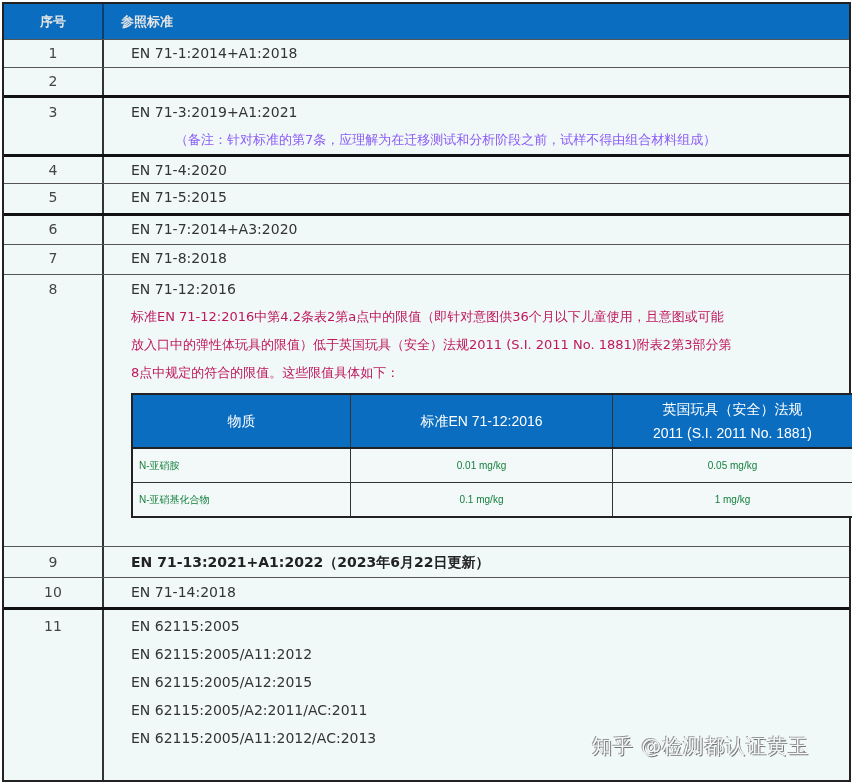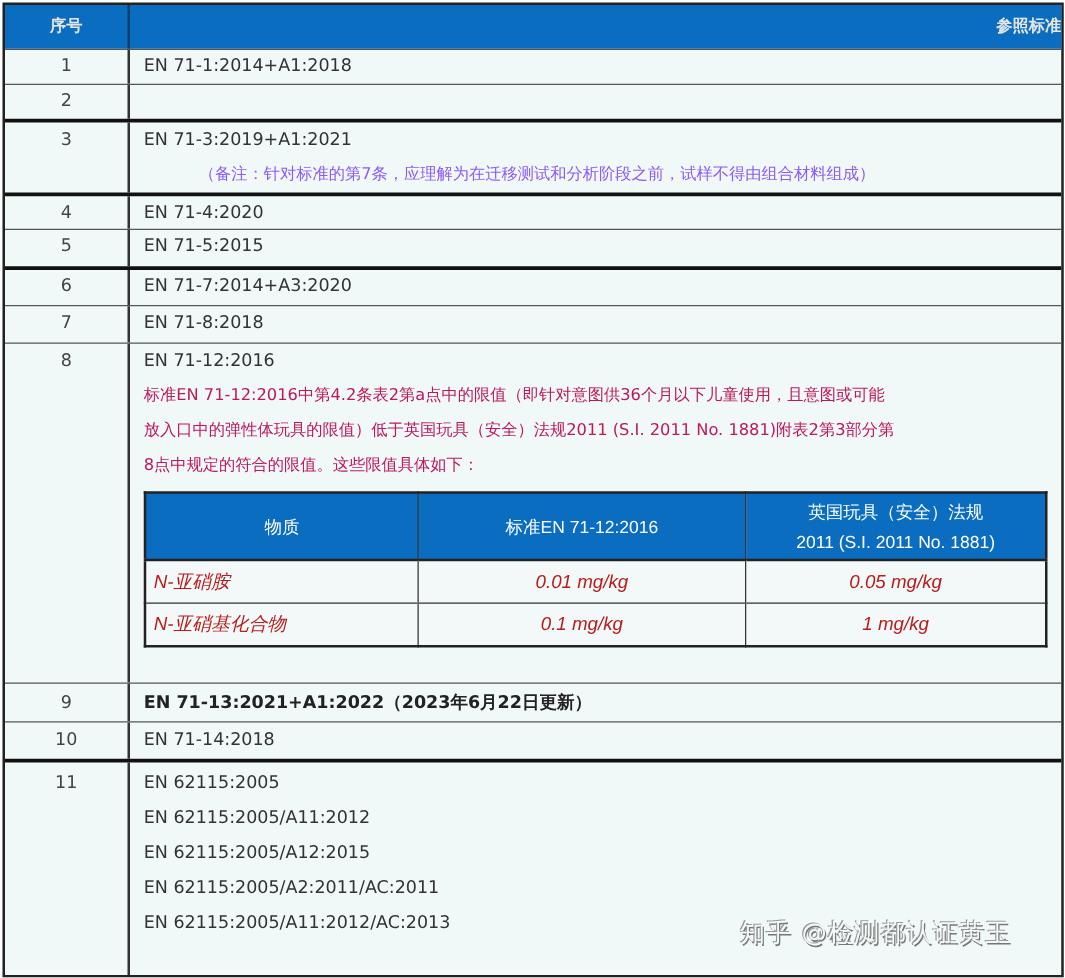--- a/index.html
+++ b/index.html
@@ -15,50 +15,50 @@
   }
   .row { display: flex; border-top: 1px solid #555; position: relative; }
   .row.thick { border-top: 3px solid #111; }
   .row.header { background: #0a6dc0; border-top: none; height: 35px; }
   .cell-num {
     width: 100px; flex: none; border-right: 2px solid #333;
     text-align: center; font-size: 14px; color: #444;
     box-sizing: border-box;
   }
   .cell-std {
-    flex: 1; padding-left: 11px; font-size: 14px; color: #333;
+    flex: 1; padding-left: 27px; font-size: 14px; color: #333;
     box-sizing: border-box;
   }
   .header .cell-num, .header .cell-std {
     color: #e5e5e5; font-weight: bold; font-size: 13px;
     line-height: 35px;
   }
-  .header .cell-std { text-align: right; padding-left: 17px; }
+  .header .cell-std { text-align: left; padding-left: 17px; }
   .header .cell-num { border-right: 2px solid #0a3f70; }
   .line { height: 28px; line-height: 28px; white-space: nowrap; }
   .note { font-size: 13px; color: #8b5cf6; padding-left: 4px; margin-left: 40px; }
   .para { font-size: 13px; color: #be185d; line-height: 28px; white-space: nowrap; }
   .bold { font-weight: bold; color: #222; }
   .single .cell-num, .single .cell-std { line-height: 27px; }
 
   
   .inner {
     margin-top: 6px; margin-left: 0px; width: 723px;
     border: 2px solid #222; border-collapse: collapse;
     font-family: "Liberation Sans", sans-serif;
   }
   .inner th {
     background: #0a6dc0; color: #ffffff; font-weight: normal; font-size: 14px;
     border-right: 1px solid #333; height: 50px; line-height: 24px;
     text-align: center;
   }
   .inner td {
-    background: #f3f9f9; font-size: 15px; color: #b91c1c;
+    background: #f3f9f9; font-size: 10px; color: #15803d;
     border-right: 1px solid #333; border-top: 1px solid #333;
-    height: 31px; text-align: center; font-style: italic;
+    height: 31px; text-align: center;
   }
   .inner td.left { text-align: left; padding-left: 6px; }
   .inner tr:first-child + tr td { border-top: 2px solid #222; }
 
   .watermark {
     position: absolute; left: 592px; top: 733px;
     font-size: 20px; color: #f4f8f8; letter-spacing: 1px;
     text-shadow: -1px -1px 0 #999, 1px 1px 0 #777;
     white-space: nowrap; font-family: "DejaVu Sans", sans-serif;
   }

